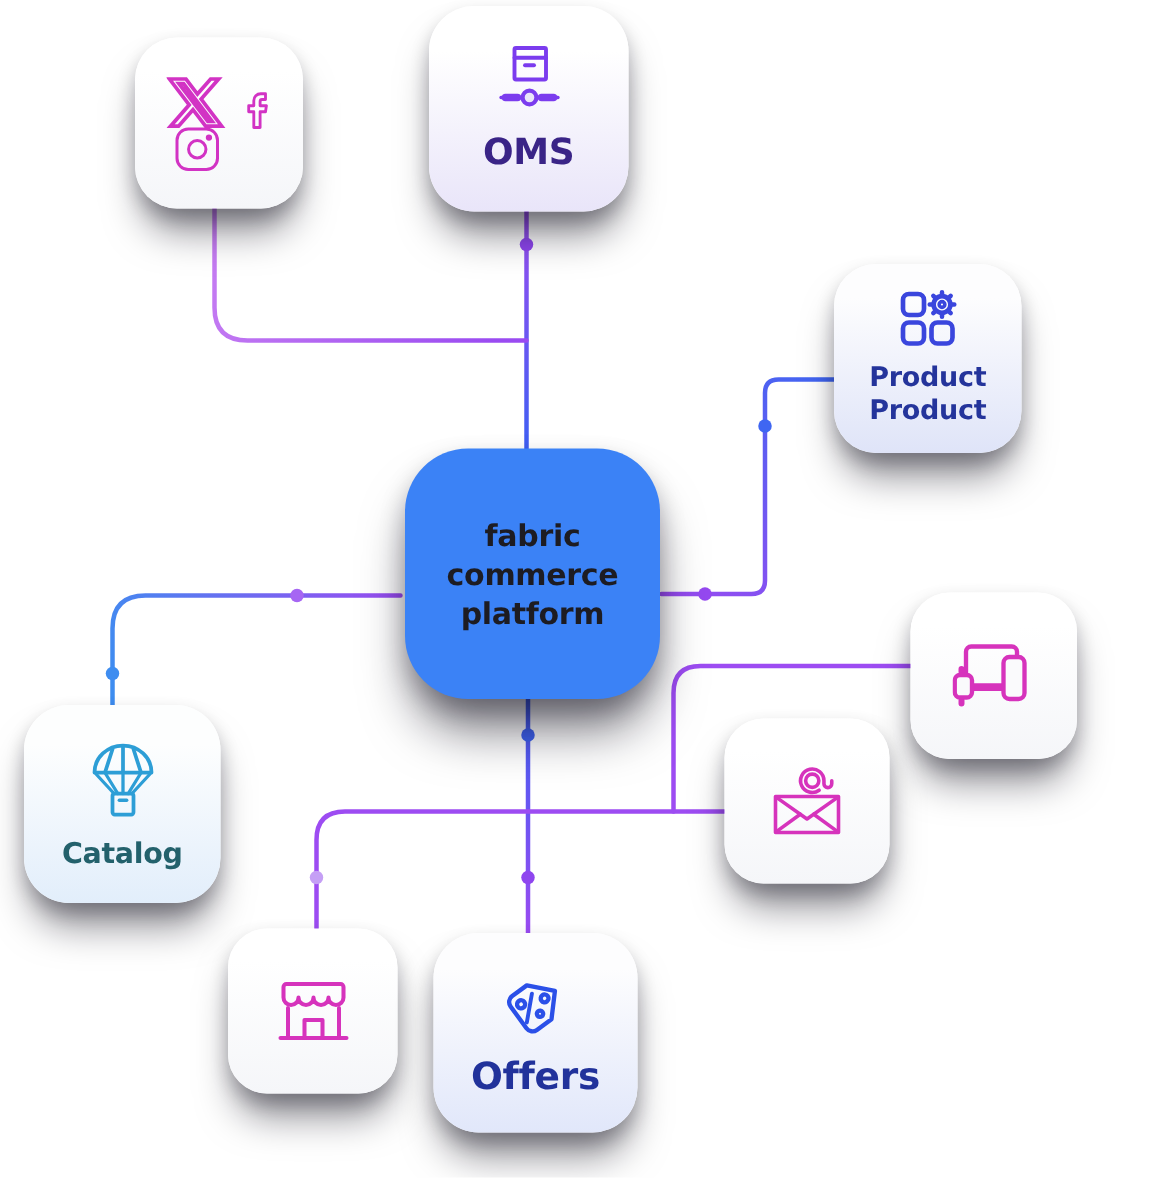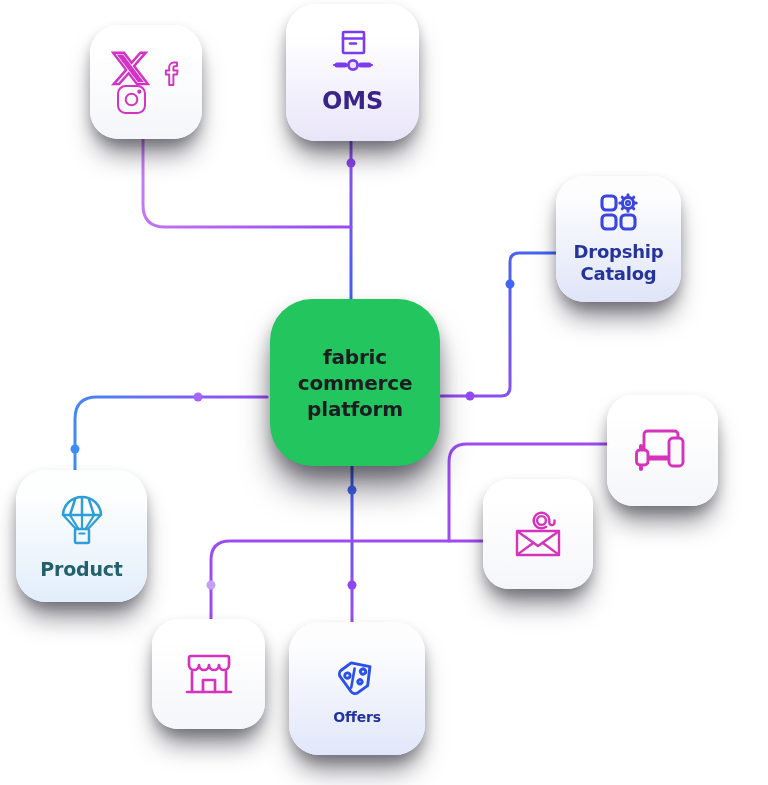--- a/index.html
+++ b/index.html
@@ -15,35 +15,35 @@
     box-shadow: 0 20px 26px -6px rgba(10, 8, 22, 0.50), 0 6px 12px rgba(10,8,22,0.22);
   }
   .node .label { font-weight: bold; text-align: center; line-height: 1.2; letter-spacing: -0.2px; }
 
   #node-social   { left: 90px;  top: 25px;  width: 112px; height: 114px; border-radius: 28px; }
   #node-oms      { left: 286px; top: 4px;   width: 133px; height: 137px; border-radius: 30px;
                    background: linear-gradient(180deg,#ffffff 22%,#e9e5f9 100%); }
   #node-pc       { left: 556px; top: 176px; width: 125px; height: 126px; border-radius: 28px;
                    background: linear-gradient(180deg,#fdfdfe 18%,#dfe4f8 100%); }
   #node-center   { left: 270px; top: 299px; width: 170px; height: 167px; border-radius: 42px;
-                   background: #22c55e;
+                   background: #3b82f6;
                    box-shadow: 0 26px 34px -6px rgba(10,8,22,0.55), 0 8px 16px rgba(10,8,22,0.25); }
   #node-devices  { left: 607px; top: 395px; width: 111px; height: 111px; border-radius: 26px; }
   #node-email    { left: 483px; top: 479px; width: 110px; height: 110px; border-radius: 26px; }
   #node-dropship { left: 16px;  top: 470px; width: 131px; height: 132px; border-radius: 30px;
                    background: linear-gradient(180deg,#fdfefe 20%,#e2eefb 100%); }
   #node-store    { left: 152px; top: 619px; width: 113px; height: 110px; border-radius: 26px; }
   #node-offers   { left: 289px; top: 622px; width: 136px; height: 133px; border-radius: 30px;
                    background: linear-gradient(180deg,#fdfdfe 18%,#e1e7fa 100%); }
 
   #node-center .label   { color: #1d1c22; font-size: 20px; width: 125px; line-height: 1.3; }
   #node-oms .label      { color: #3a2487; font-size: 24px; }
   #node-pc .label       { color: #24349b; font-size: 18px; width: 100px; }
   #node-dropship .label { color: #23616c; font-size: 19px; }
-  #node-offers .label   { color: #21329b; font-size: 14px; }
+  #node-offers .label   { color: #21329b; font-size: 25px; }
 
   .icon-wrap { display: flex; align-items: center; justify-content: center; }
 </style>
 </head>
 <body>
 
 <div id="canvas">
 
   <svg id="wires" width="768" height="785" viewBox="0 0 768 785">
     <defs>
@@ -128,21 +128,21 @@
         <rect x="3" y="3" width="14" height="14" rx="4"></rect>
         <rect x="3" y="22" width="14" height="14" rx="4"></rect>
         <rect x="22" y="22" width="14" height="14" rx="4"></rect>
         <g>
           <circle cx="29" cy="10" r="5.6"></circle>
           <path stroke-width="3" d="M29 1.8 V4 M29 16 V18.2 M20.8 10 H23 M35 10 H37.2 M23.2 4.2 l1.6 1.6 M33.2 14.2 l1.6 1.6 M34.8 4.2 l-1.6 1.6 M24.8 14.2 l-1.6 1.6"></path>
           <circle cx="29" cy="10" r="1.9" stroke-width="2.4"></circle>
         </g>
       </svg>
     </div>
-    <div class="label">Dropship Catalog</div>
+    <div class="label">Product Product</div>
   </div>
 
   <div class="node" id="node-center">
     <div class="label">fabric commerce platform</div>
   </div>
 
   <div class="node" id="node-devices">
     <div class="icon-wrap">
       <svg width="56" height="48" viewBox="0 0 56 48" fill="none" stroke="#d633bc" stroke-width="2.9" stroke-linecap="round" stroke-linejoin="round">
         <rect x="9" y="4" width="34" height="26" rx="3.5"></rect>
@@ -169,21 +169,21 @@
   <div class="node" id="node-dropship">
     <div class="icon-wrap">
       <svg width="56" height="58" viewBox="0 0 56 58" fill="none" stroke="#2d9ed6" stroke-width="2.5" stroke-linecap="round" stroke-linejoin="round">
         <path d="M9 23 a19 18 0 0 1 38 0 z"></path>
         <path d="M21 7.5 L16 23 M28 5.2 V23 M35 7.5 L40 23"></path>
         <path d="M10 24 L22 37 M16.5 24 L24.5 37 M28 24 V37 M39.5 24 L31.5 37 M46 24 L34 37" stroke-width="2.2"></path>
         <rect x="21" y="37" width="14" height="14" rx="1.5"></rect>
         <path d="M25.5 41.5 H30.5" stroke-width="2.2"></path>
       </svg>
     </div>
-    <div class="label">Product</div>
+    <div class="label">Catalog</div>
   </div>
 
   <div class="node" id="node-store">
     <div class="icon-wrap">
       <svg width="52" height="46" viewBox="0 0 52 46" fill="none" stroke="#d633bc" stroke-width="2.7" stroke-linecap="round" stroke-linejoin="round">
         <path d="M6 14 V7 a2 2 0 0 1 2 -2 H44 a2 2 0 0 1 2 2 V14
                  a5 5 0 0 1 -10 0 a5 5 0 0 1 -10 0 a5 5 0 0 1 -10 0 a5 5 0 0 1 -10 0 z"></path>
         <path d="M9 21 V41 M43 21 V41"></path>
         <path d="M4 41 H48"></path>
         <path d="M20 41 V29 H32 V41"></path>

